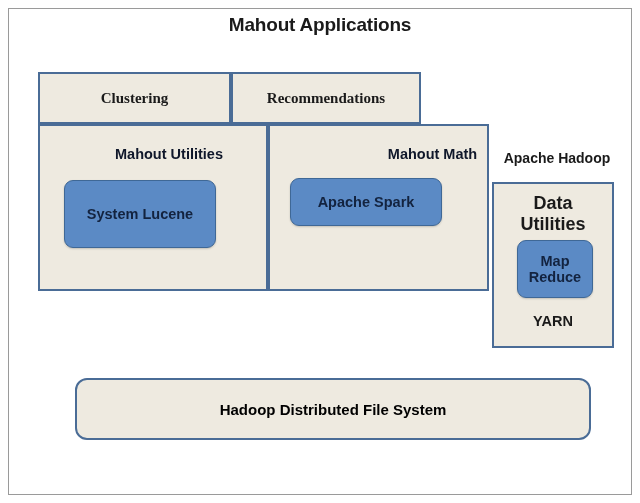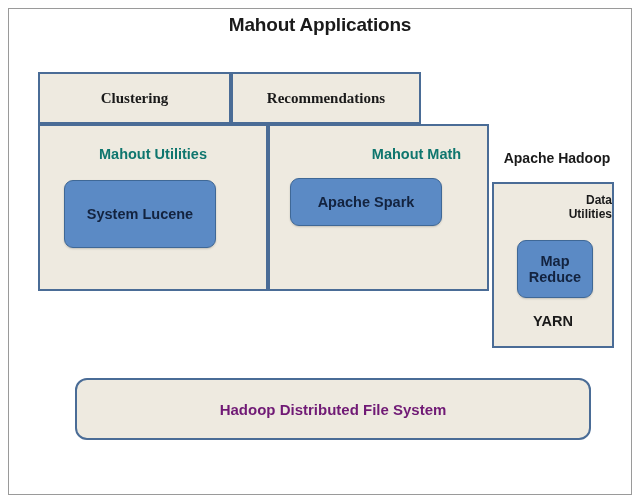--- a/index.html
+++ b/index.html
@@ -53,21 +53,22 @@
     border: 2px solid #4A6C96;
     box-sizing: border-box;
   }
 
   .panel-label {
     position: absolute;
     width: 100%;
     text-align: center;
     font-size: 14.5px;
     font-weight: bold;
-    color: #0f766e;
+    color: #0f172a;
+    margin-left: 16px;
   }
 
   
   .cell-centered {
     display: flex;
     align-items: center;
     justify-content: center;
     font-size: 15px;
     font-weight: bold;
     color: #1a1a1a;
@@ -122,22 +123,22 @@
   #panel-data-processing {
     left: 492px;
     top: 182px;
     width: 122px;
     height: 166px;
   }
   #panel-data-processing .dp-label {
     position: absolute;
     top: 9px;
     width: 100%;
-    text-align: right;
-    font-size: 12px;
+    text-align: center;
+    font-size: 18px;
     font-weight: bold;
     color: #1a1a1a;
     line-height: 1.18;
   }
   #box-map-reduce {
     left: 23px;
     top: 56px;
     width: 76px;
     height: 58px;
   }
@@ -156,21 +157,21 @@
     left: 75px;
     top: 378px;
     width: 516px;
     height: 62px;
     border-radius: 12px;
     display: flex;
     align-items: center;
     justify-content: center;
     font-size: 15px;
     font-weight: bold;
-    color: #701a75;
+    color: #000000;
   }
 </style>
 </head>
 <body>
 
 <div id="diagram-root">
 
   <div class="outer-frame"></div>
 
   <div class="title">Mahout Applications</div>

